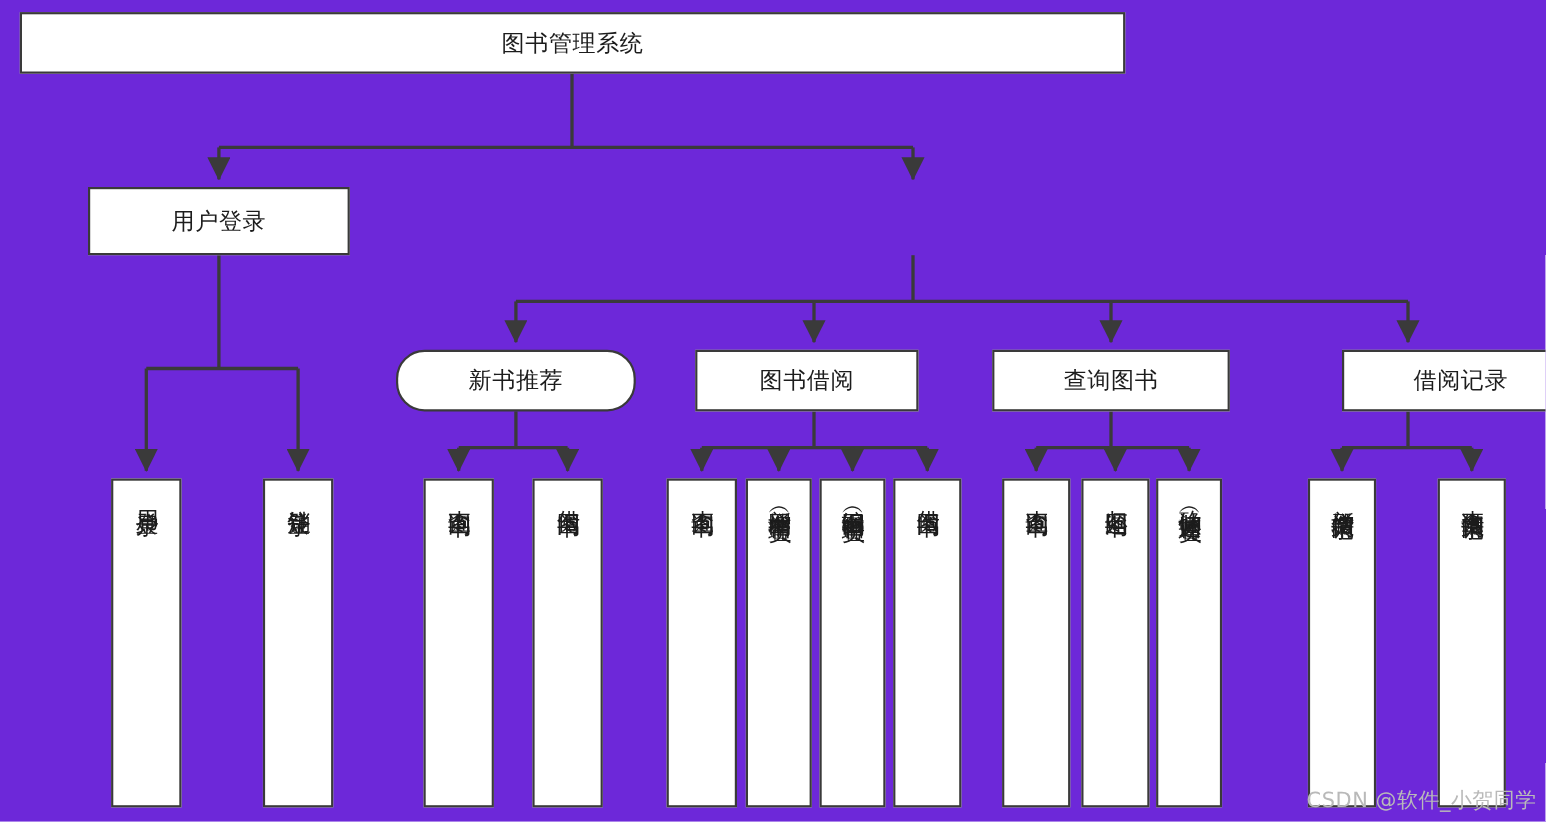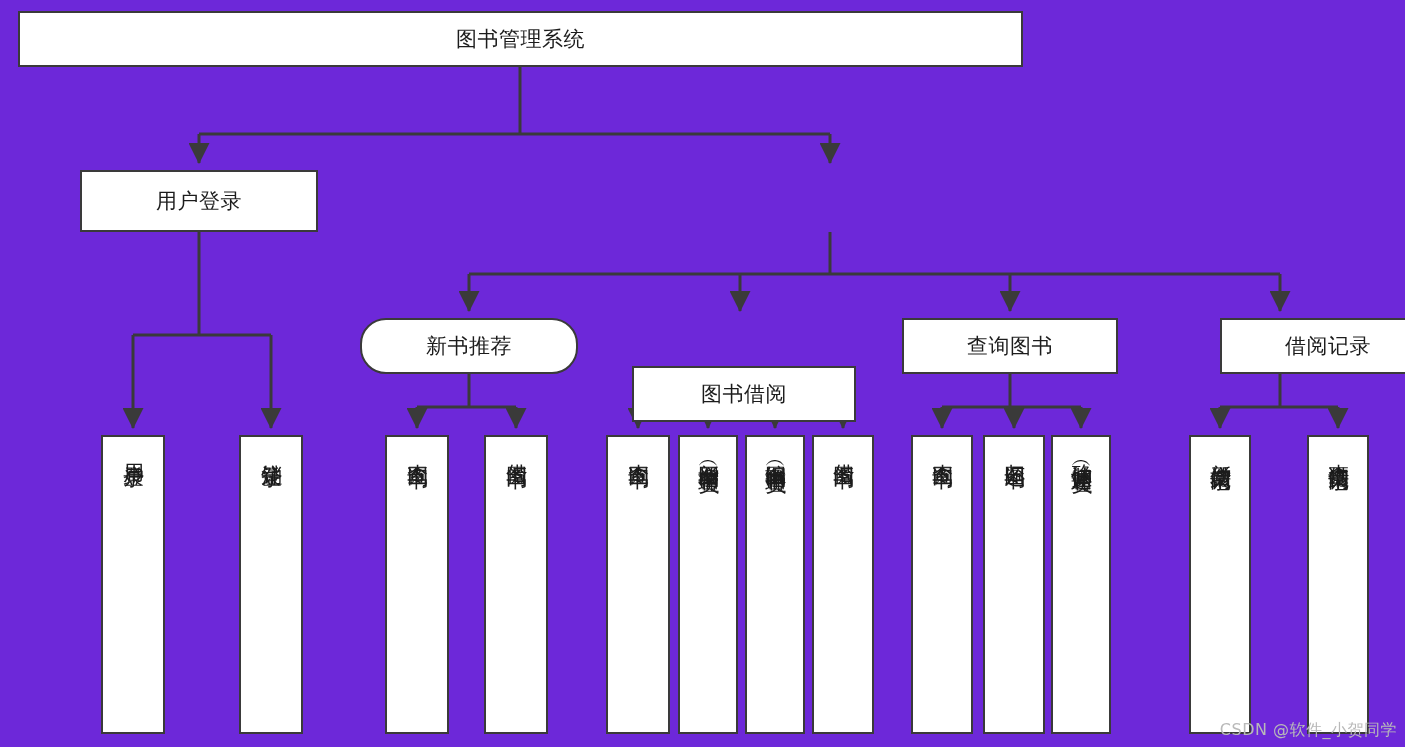--- a/index.html
+++ b/index.html
@@ -55,21 +55,21 @@
     font-size: 21px;
     line-height: 1.22;
     letter-spacing: 1.5px;
     color: #1c1c1c;
     white-space: nowrap;
   }
   .watermark {
     position: absolute;
     right: 8px;
     bottom: 6px;
-    font-size: 16px;
+    font-size: 19px;
     color: #b9b9b9;
     letter-spacing: 0.5px;
     white-space: nowrap;
   }
 </style>
 </head>
 <body>
 
 <div id="diagram-root">
 
@@ -127,21 +127,21 @@
     <span>图书管理系统</span>
   </div>
 
   <div class="node-box node-h" style="left:80px; top:170px; width:238px; height:62px;">
     <span>用户登录</span>
   </div>
 
   <div class="node-box node-h" style="left:360px; top:318px; width:218px; height:56px;border-radius:26px;">
     <span>新书推荐</span>
   </div>
-  <div class="node-box node-h" style="left:632px; top:318px; width:224px; height:56px;margin-top:48px;">
+  <div class="node-box node-h" style="left:632px; top:318px; width:203px; height:56px;">
     <span>图书借阅</span>
   </div>
   <div class="node-box node-h" style="left:902px; top:318px; width:216px; height:56px;">
     <span>查询图书</span>
   </div>
   <div class="node-box node-h" style="left:1220px; top:318px; width:216px; height:56px;">
     <span>借阅记录</span>
   </div>
 
   <div class="node-box node-v" style="left:101px; top:435px; width:64px; height:299px;">

